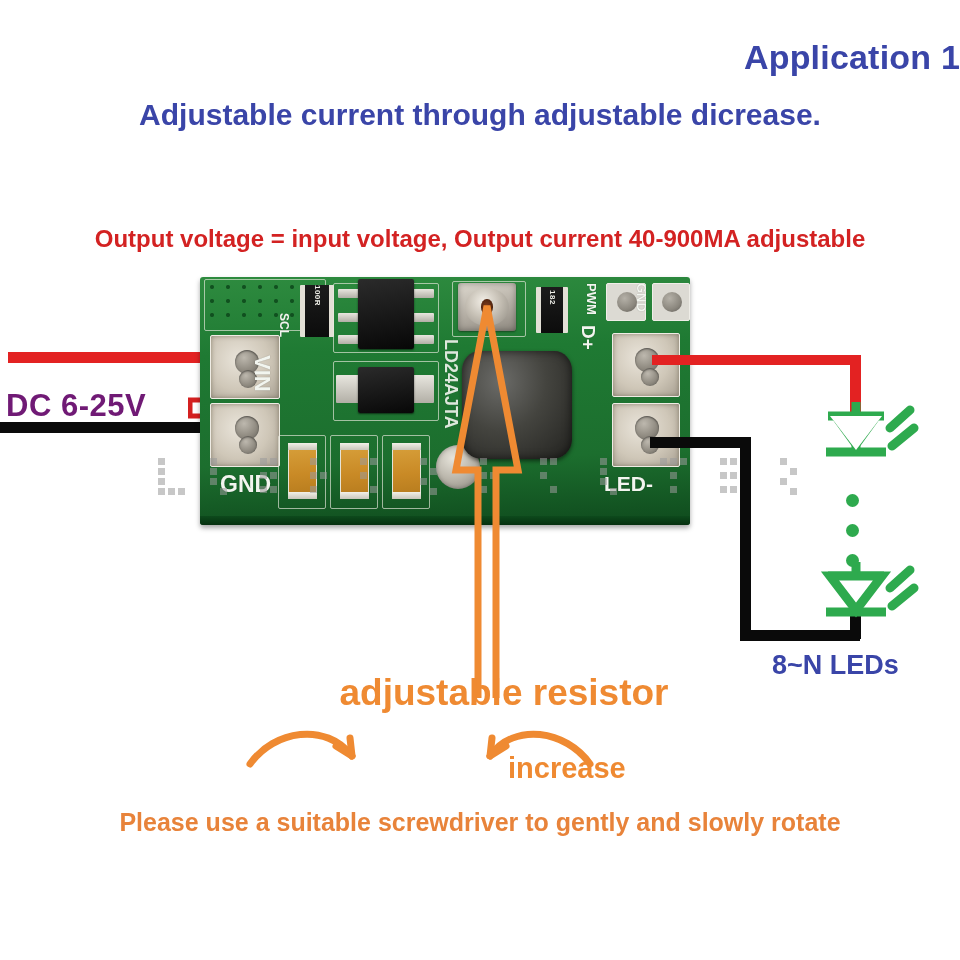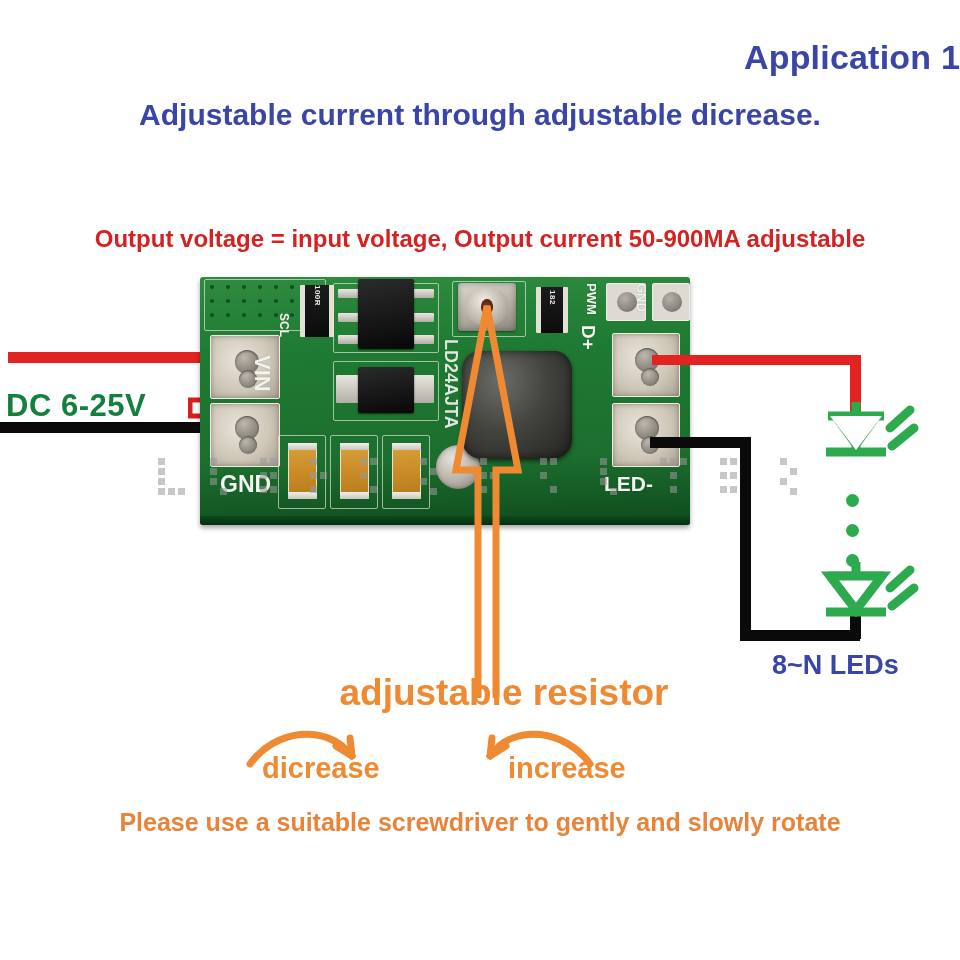--- a/index.html
+++ b/index.html
@@ -25,21 +25,21 @@
     position:absolute;left:0;width:960px;top:225px;text-align:center;
     color:#d32222;font-size:24px;font-weight:bold;
   }
   .note-bottom{
     position:absolute;left:0;width:960px;top:808px;text-align:center;
     color:#e8833a;font-size:25px;font-weight:bold;
   }
 
   
   .dc-label{
-    position:absolute;left:6px;top:388px;color:#15803d;
+    position:absolute;left:6px;top:388px;color:#701a75;
     font-size:31px;font-weight:bold;letter-spacing:.5px;
   }
   .dc-arrow{position:absolute;left:188px;top:388px;width:48px;height:40px;}
 
   
   .wire{position:absolute;background:#000;}
   .wire-red{background:#e32222;}
   .wire-black{background:#0a0a0a;}
 
   
@@ -145,21 +145,21 @@
   
   .watermark{position:absolute;left:150px;top:452px;width:700px;height:60px;opacity:.55;}
 </style>
 </head>
 <body>
 
 <div class="stage">
 
   <div class="title-app">Application 1</div>
   <div class="title-sub">Adjustable current through adjustable dicrease.</div>
-  <div class="note-red">Output voltage = input voltage, Output current 50-900MA adjustable</div>
+  <div class="note-red">Output voltage = input voltage, Output current 40-900MA adjustable</div>
 
   <div class="wire wire-red" style="left:8px;top:352px;width:232px;height:11px;"></div>
   <div class="wire wire-black" style="left:0px;top:422px;width:240px;height:11px;"></div>
 
   <div class="dc-label">DC 6-25V</div>
 
   <svg class="dc-arrow" viewBox="0 0 48 40">
     <polygon points="2,12 26,12 26,3 46,20 26,37 26,28 2,28" fill="#ffffff" stroke="#d42020" stroke-width="5" stroke-linejoin="miter"></polygon>
   </svg>
 
@@ -375,17 +375,16 @@
 
   <svg class="curve-arrows" viewBox="0 0 430 60">
     <g stroke="#ef8a32" stroke-width="7" fill="none" stroke-linecap="round">
       <path d="M10,48 C34,14 86,6 112,40"></path>
       <path d="M112,40 L96,30 M112,40 L110,22"></path>
       <path d="M250,40 C274,6 326,14 350,48"></path>
       <path d="M250,40 L252,22 M250,40 L266,30"></path>
     </g>
   </svg>
 
-  <div class="lbl-dec">dicrease</div>
   <div class="lbl-inc">increase</div>
 
   <div class="note-bottom">Please use a suitable screwdriver to gently and slowly rotate</div>
 </div>
 
 </body></html>

